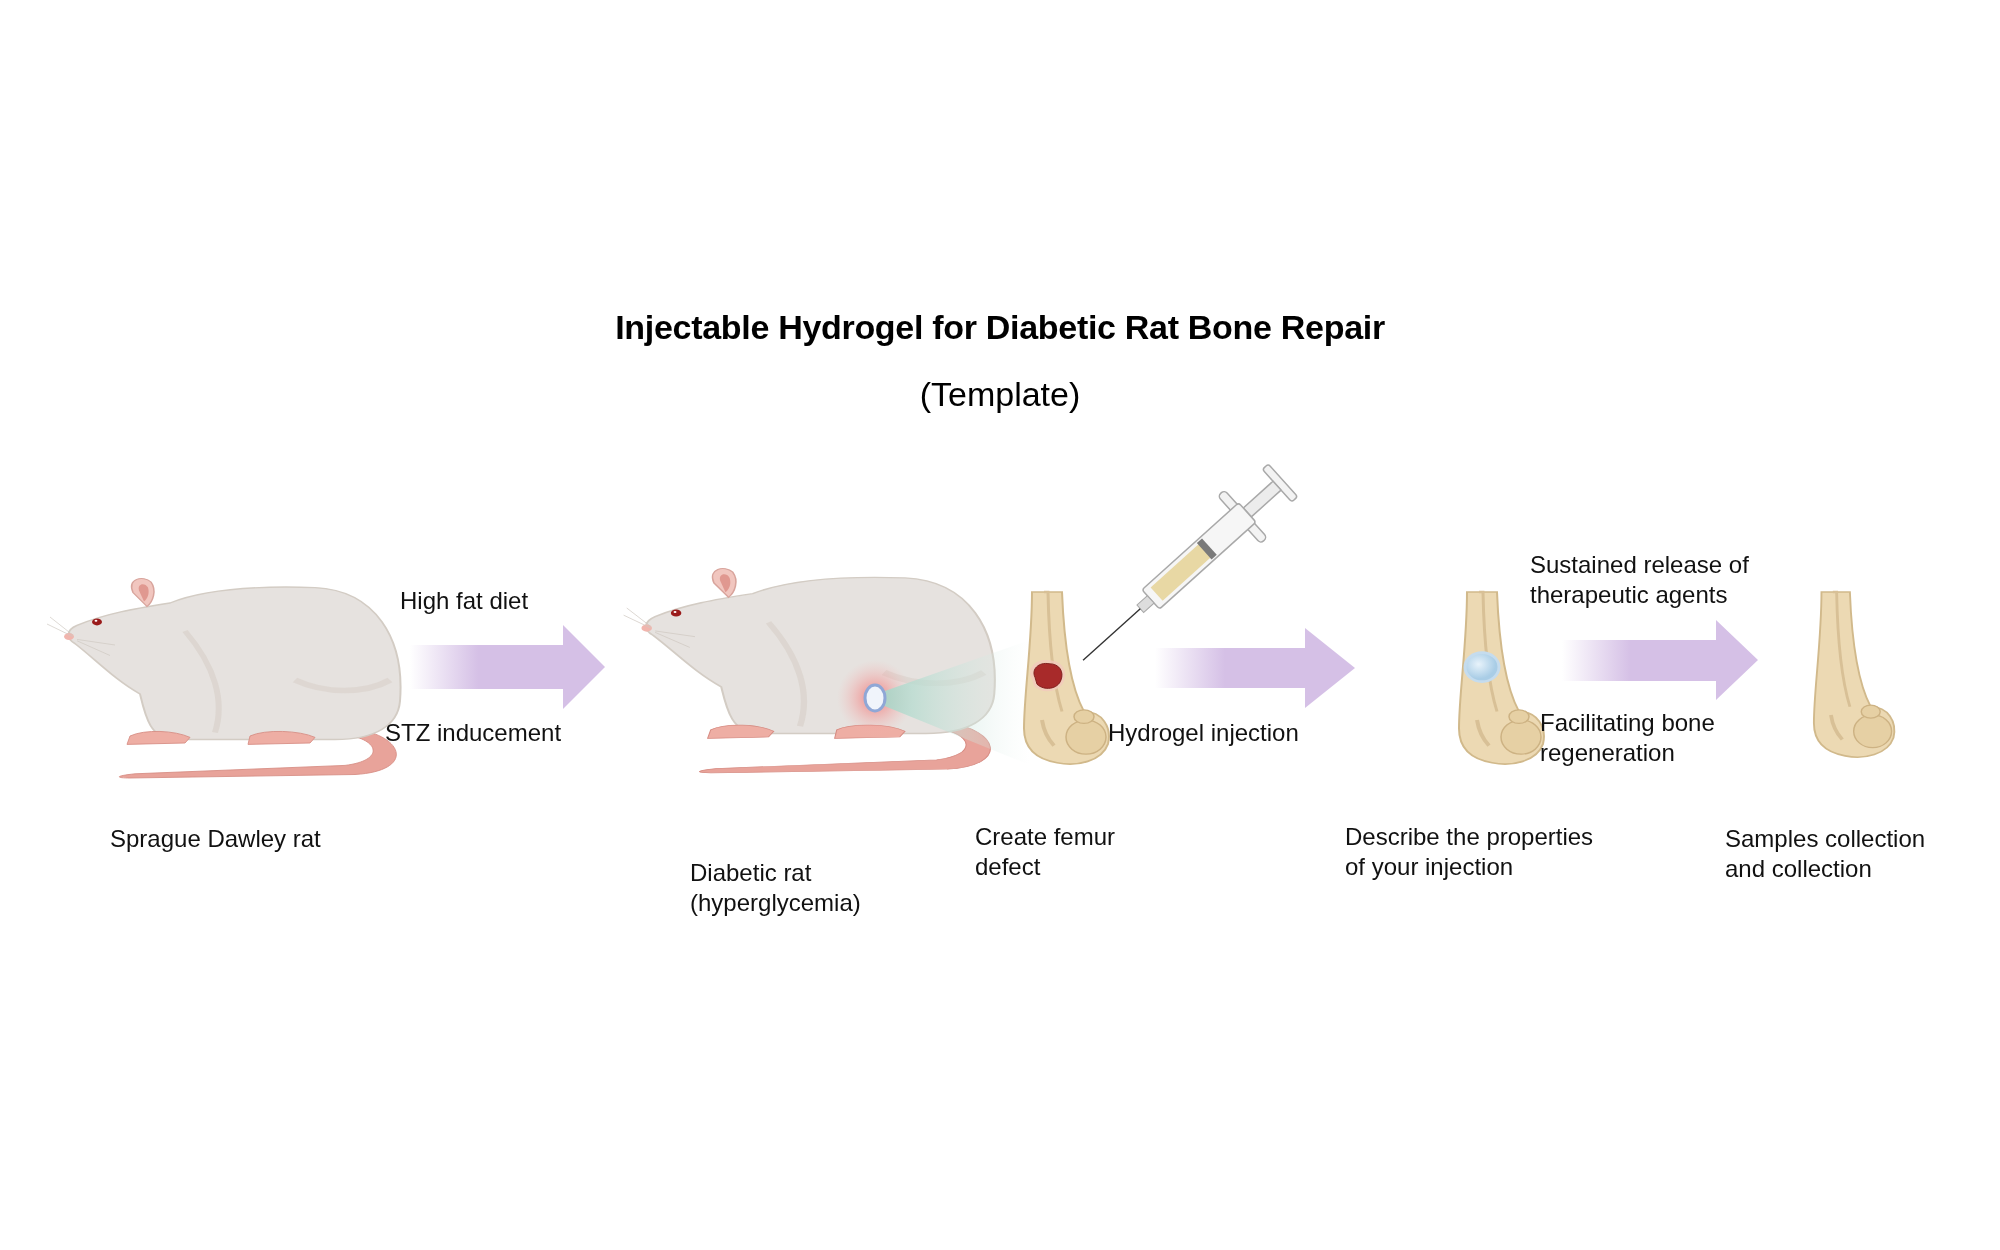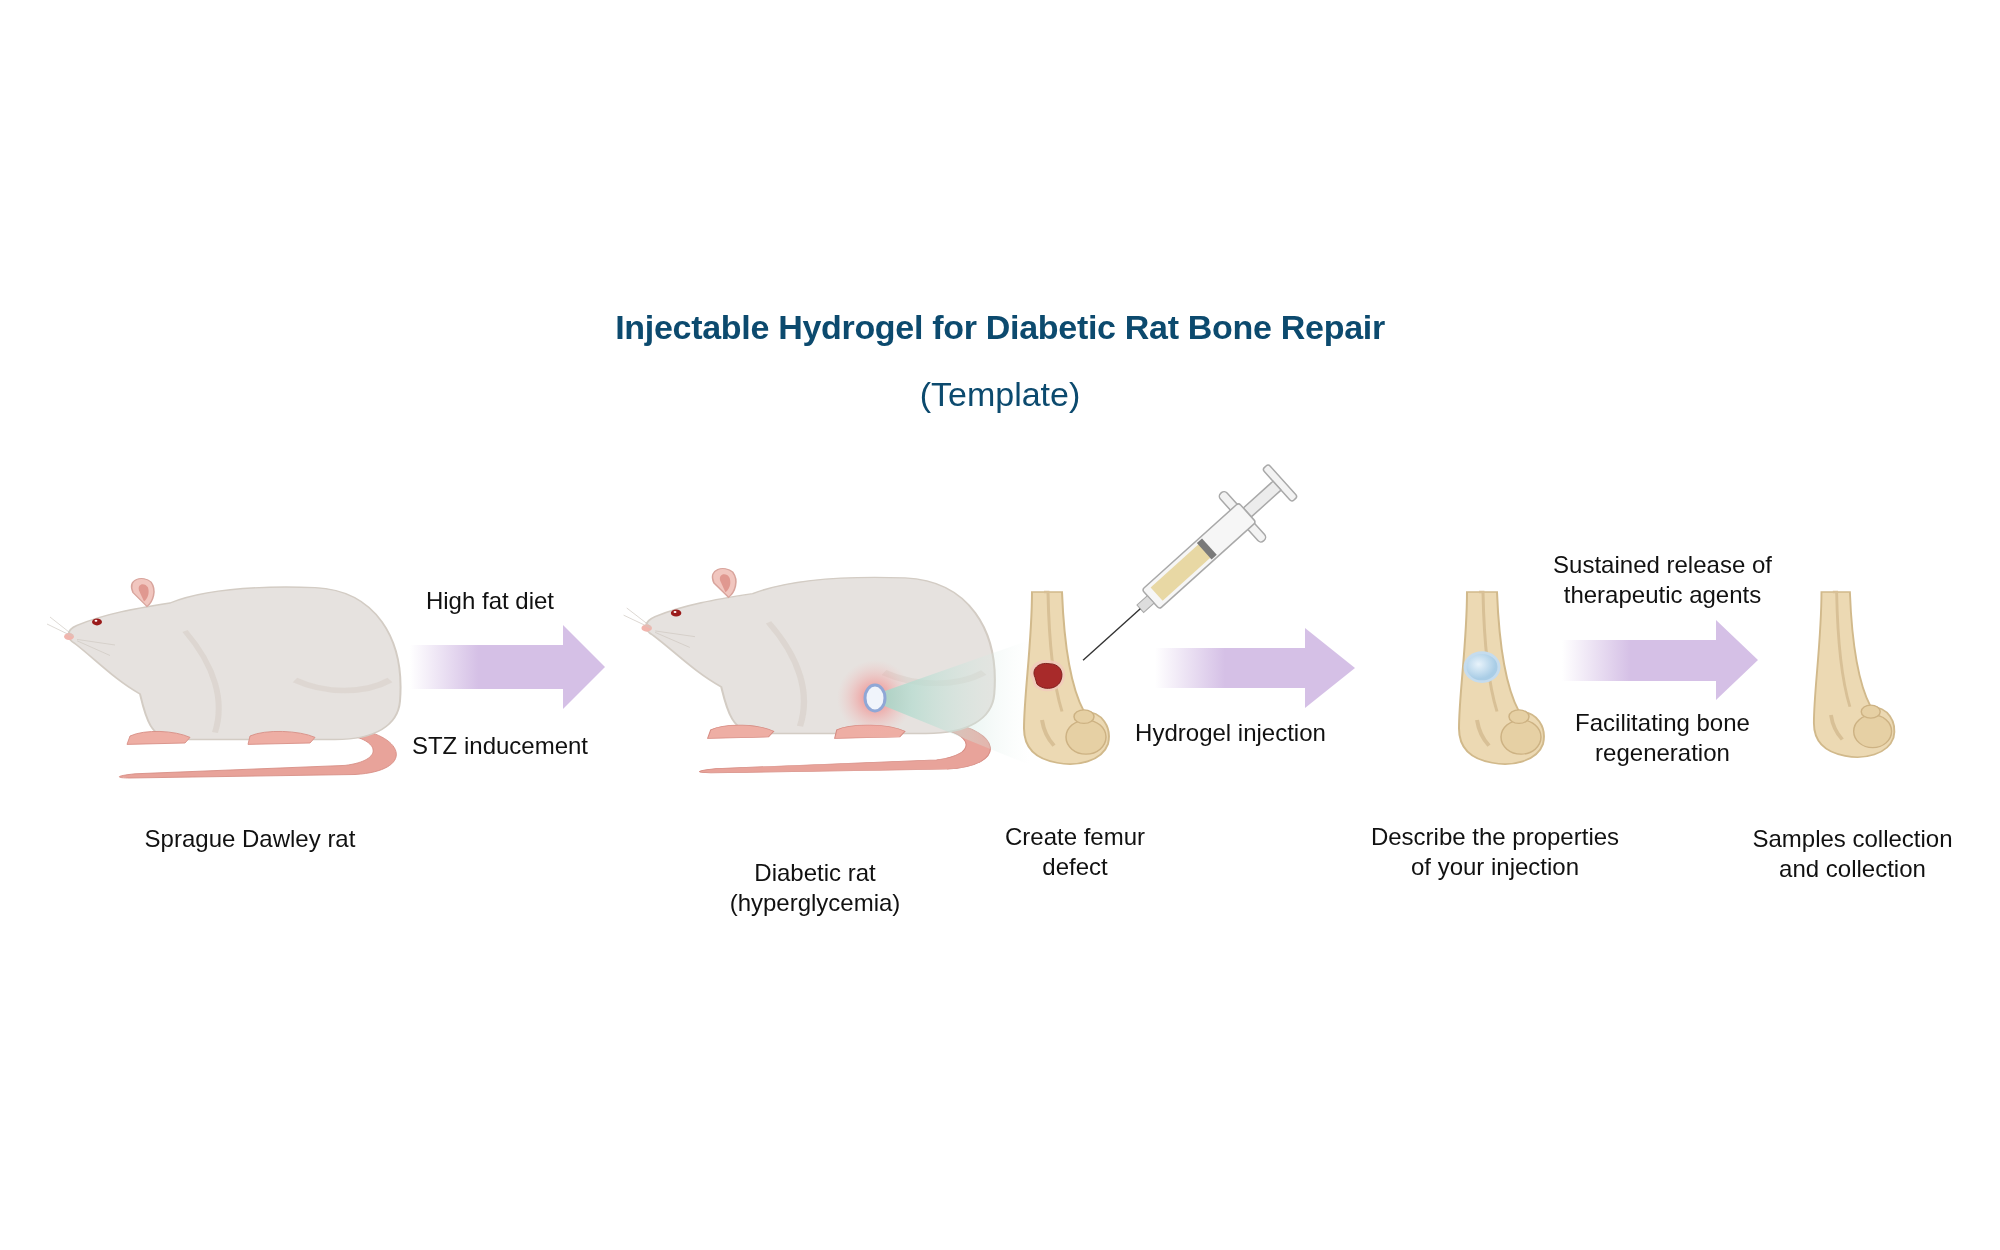--- a/index.html
+++ b/index.html
@@ -1,22 +1,22 @@
 <!DOCTYPE html>
 <html><head>
 <meta charset="utf-8">
 <style>
   html, body { margin: 0; padding: 0; background: #ffffff; }
   body { width: 2000px; height: 1250px; position: relative; overflow: hidden;
          font-family: "Liberation Sans", "DejaVu Sans", sans-serif; color: #111; }
   .abs { position: absolute; }
-  .title { position: absolute; left: 0; width: 2000px; text-align: center; color: #0c4a6e; }
+  .title { position: absolute; left: 0; width: 2000px; text-align: center; color: #000000; }
   .t1 { top: 308px; font-size: 34px; font-weight: bold; letter-spacing: -0.3px; }
   .t2 { top: 375px; font-size: 34px; font-weight: normal; text-align: center; }
-  .label { position: absolute; text-align: center; font-size: 24px; line-height: 30px; color: #111; white-space: nowrap; }
+  .label { position: absolute; text-align: left; font-size: 24px; line-height: 30px; color: #111; white-space: nowrap; }
   svg { position: absolute; overflow: visible; }
 </style>
 </head>
 <body>
 
 <svg width="0" height="0" style="position:absolute">
   <defs>
     <linearGradient id="arrowGrad" x1="0" y1="0" x2="1" y2="0">
       <stop offset="0" stop-color="#d5c0e6" stop-opacity="0"></stop>
       <stop offset="0.35" stop-color="#d5c0e6" stop-opacity="1"></stop>
@@ -75,21 +75,21 @@
 
 <svg class="abs" style="left:55px;top:575px" width="340" height="210" viewBox="0 0 340 300" preserveAspectRatio="none">
   <use href="#ratShape"></use>
 </svg>
 <div class="label" style="left:110px;top:824px;width:280px;">Sprague Dawley rat</div>
 
 <div class="label" style="left:400px;top:586px;width:180px;">High fat diet</div>
 <svg class="abs" style="left:410px;top:625px" width="200" height="85">
   <path d="M0,20 L153,20 L153,0 L195,42 L153,84 L153,64 L0,64 Z" fill="url(#arrowGrad)"></path>
 </svg>
-<div class="label" style="left:385px;top:718px;width:230px;margin-top:13px;">STZ inducement</div>
+<div class="label" style="left:385px;top:718px;width:230px;">STZ inducement</div>
 
 <svg class="abs" style="left:632px;top:565px" width="360" height="215" viewBox="0 0 360 300" preserveAspectRatio="none">
   <use href="#ratShape" transform="scale(1.05,1)"></use>
 </svg>
 <svg class="abs" style="left:830px;top:630px" width="210" height="140">
   <circle cx="45" cy="68" r="38" fill="url(#glowGrad)"></circle>
   <path d="M52,62 L200,10 L200,135 L52,75 Z" fill="url(#beamGrad)"></path>
   <ellipse cx="45" cy="68" rx="10" ry="13" fill="#f0f4fb" stroke="#8fa7d6" stroke-width="3"></ellipse>
 </svg>
 <div class="label" style="left:690px;top:858px;width:250px;">

